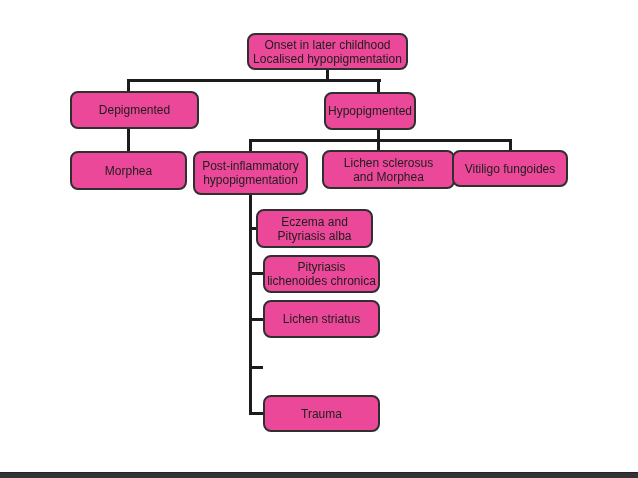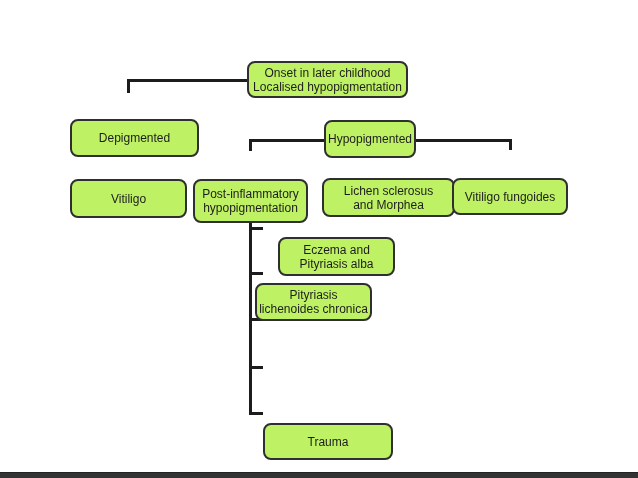--- a/index.html
+++ b/index.html
@@ -7,28 +7,27 @@
     position: relative;
     width: 638px;
     height: 478px;
     background: #ffffff;
     overflow: hidden;
     font-family: "Liberation Sans", sans-serif;
   }
   .node {
     position: absolute;
     box-sizing: border-box;
-    background: #bef264;
+    background: #ec4899;
     border: 2px solid #2f2f2f;
     border-radius: 8px;
     display: flex;
     align-items: center;
     justify-content: center;
     text-align: center;
-    margin-top: 28px;
   }
   .node .label {
     font-size: 12px;
     line-height: 14px;
     color: #1d1d1d;
     white-space: pre-line;
     padding: 0 2px;
   }
   .line {
     position: absolute;
@@ -73,48 +72,51 @@
 
   <div class="node" style="left:70px; top:91px; width:129px; height:38px">
     <span class="label">Depigmented</span>
   </div>
 
   <div class="node" style="left:324px; top:92px; width:92px; height:38px">
     <span class="label">Hypopigmented</span>
   </div>
 
   <div class="node" style="left:70px; top:151px; width:117px; height:39px">
-    <span class="label">Vitiligo</span>
+    <span class="label">Morphea</span>
   </div>
 
   <div class="node" style="left:193px; top:151px; width:115px; height:44px">
     <span class="label">Post-inflammatory
 hypopigmentation</span>
   </div>
 
   <div class="node" style="left:322px; top:150px; width:133px; height:39px">
     <span class="label">Lichen sclerosus
 and Morphea</span>
   </div>
 
   <div class="node" style="left:452px; top:150px; width:116px; height:37px">
     <span class="label">Vitiligo fungoides</span>
   </div>
 
-  <div class="node" style="left:278px; top:209px; width:117px; height:39px">
+  <div class="node" style="left:256px; top:209px; width:117px; height:39px">
     <span class="label">Eczema and
 Pityriasis alba</span>
   </div>
 
-  <div class="node" style="left:255px; top:255px; width:117px; height:38px">
+  <div class="node" style="left:263px; top:255px; width:117px; height:38px">
     <span class="label">Pityriasis
 lichenoides chronica</span>
   </div>
 
+  <div class="node" style="left:263px; top:300px; width:117px; height:38px">
+    <span class="label">Lichen striatus</span>
+  </div>
 
 
-  <div class="node" style="left:263px; top:395px; width:130px; height:37px">
+  <div class="node" style="left:263px; top:395px; width:117px; height:37px">
     <span class="label">Trauma</span>
   </div>
 
   <div class="scan-bar"></div>
 
 </div>
 
 </body></html>

